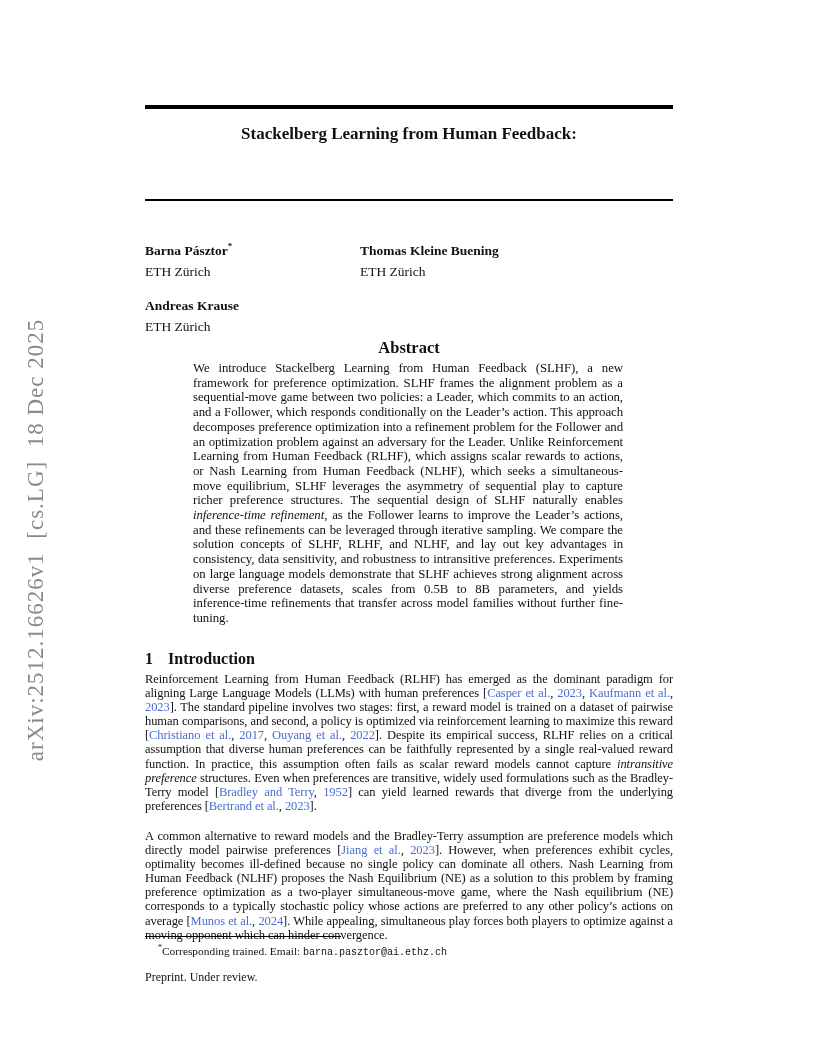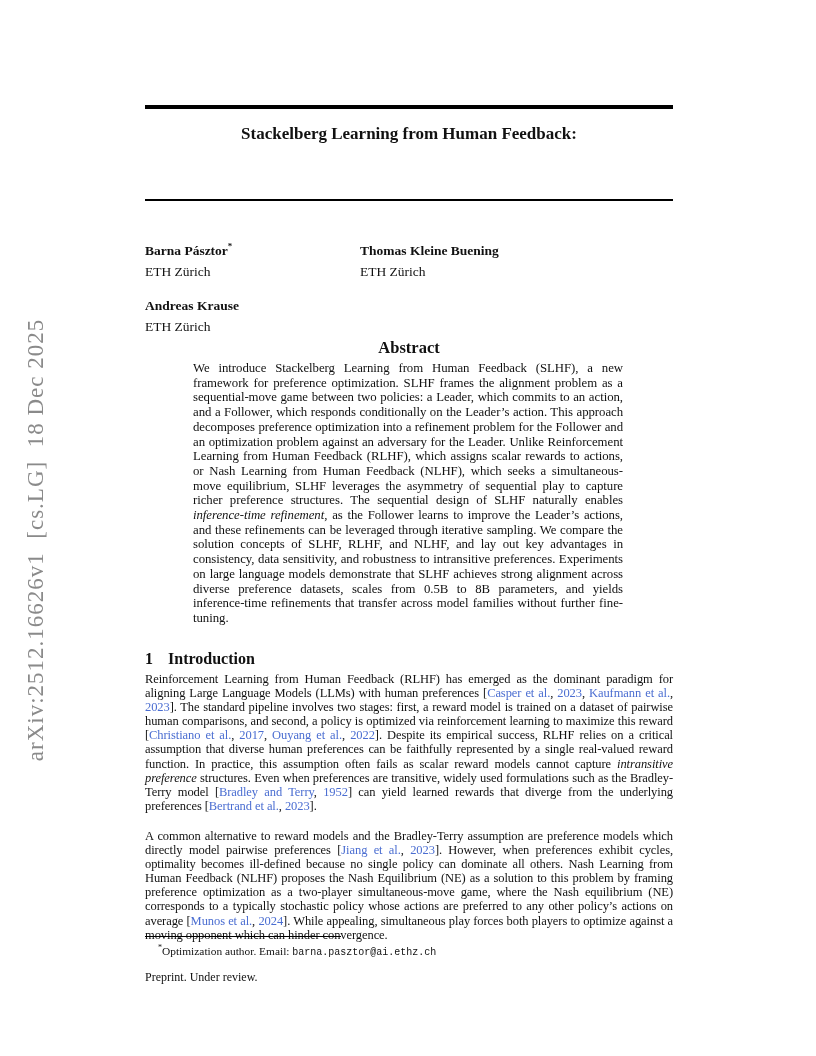--- a/index.html
+++ b/index.html
@@ -112,17 +112,17 @@
     <span class="sec-num">1</span><span class="sec-title">Introduction</span>
   </div>
 
   <div class="intro">
     <p class="para"><span>Reinforcement Learning from Human Feedback (RLHF) has emerged as the dominant paradigm for aligning Large Language Models (LLMs) with human preferences [</span><span class="cite" style="color: rgb(74, 109, 209);">Casper et al.</span><span>, </span><span class="cite" style="color: rgb(74, 109, 209);">2023</span><span>, </span><span class="cite" style="color: rgb(74, 109, 209);">Kaufmann et al.</span><span>, </span><span class="cite" style="color: rgb(74, 109, 209);">2023</span><span>]. The standard pipeline involves two stages: first, a reward model is trained on a dataset of pairwise human comparisons, and second, a policy is optimized via reinforcement learning to maximize this reward [</span><span class="cite" style="color: rgb(74, 109, 209);">Christiano et al.</span><span>, </span><span class="cite" style="color: rgb(74, 109, 209);">2017</span><span>, </span><span class="cite" style="color: rgb(74, 109, 209);">Ouyang et al.</span><span>, </span><span class="cite" style="color: rgb(74, 109, 209);">2022</span><span>]. Despite its empirical success, RLHF relies on a critical assumption that diverse human preferences can be faithfully represented by a single real-valued reward function. In practice, this assumption often fails as scalar reward models cannot capture </span><span class="it">intransitive preference</span><span> structures. Even when preferences are transitive, widely used formulations such as the Bradley-Terry model [</span><span class="cite" style="color: rgb(74, 109, 209);">Bradley and Terry</span><span>, </span><span class="cite" style="color: rgb(74, 109, 209);">1952</span><span>] can yield learned rewards that diverge from the underlying preferences [</span><span class="cite" style="color: rgb(74, 109, 209);">Bertrand et al.</span><span>, </span><span class="cite" style="color: rgb(74, 109, 209);">2023</span><span>].</span></p>
     <p class="para"><span>A common alternative to reward models and the Bradley-Terry assumption are preference models which directly model pairwise preferences [</span><span class="cite" style="color: rgb(74, 109, 209);">Jiang et al.</span><span>, </span><span class="cite" style="color: rgb(74, 109, 209);">2023</span><span>]. However, when preferences exhibit cycles, optimality becomes ill-defined because no single policy can dominate all others.  Nash Learning from Human Feedback (NLHF) proposes the Nash Equilibrium (NE) as a solution to this problem by framing preference optimization as a two-player simultaneous-move game, where the Nash equilibrium (NE) corresponds to a typically stochastic policy whose actions are preferred to any other policy’s actions on average [</span><span class="cite" style="color: rgb(74, 109, 209);">Munos et al.</span><span>, </span><span class="cite" style="color: rgb(74, 109, 209);">2024</span><span>]. While appealing, simultaneous play forces both players to optimize against a moving opponent which can hinder convergence.</span></p>
   </div>
 
   <div class="rule fn-rule"></div>
 
-  <div class="footnote"><span class="sup">*</span><span>Optimization author. Email: </span><span class="mono">barna.pasztor@ai.ethz.ch</span></div>
+  <div class="footnote"><span class="sup">*</span><span>Corresponding trained. Email: </span><span class="mono">barna.pasztor@ai.ethz.ch</span></div>
 
   <div class="footer-note">Preprint. Under review.</div>
 
 </div>
 
 </body></html>

